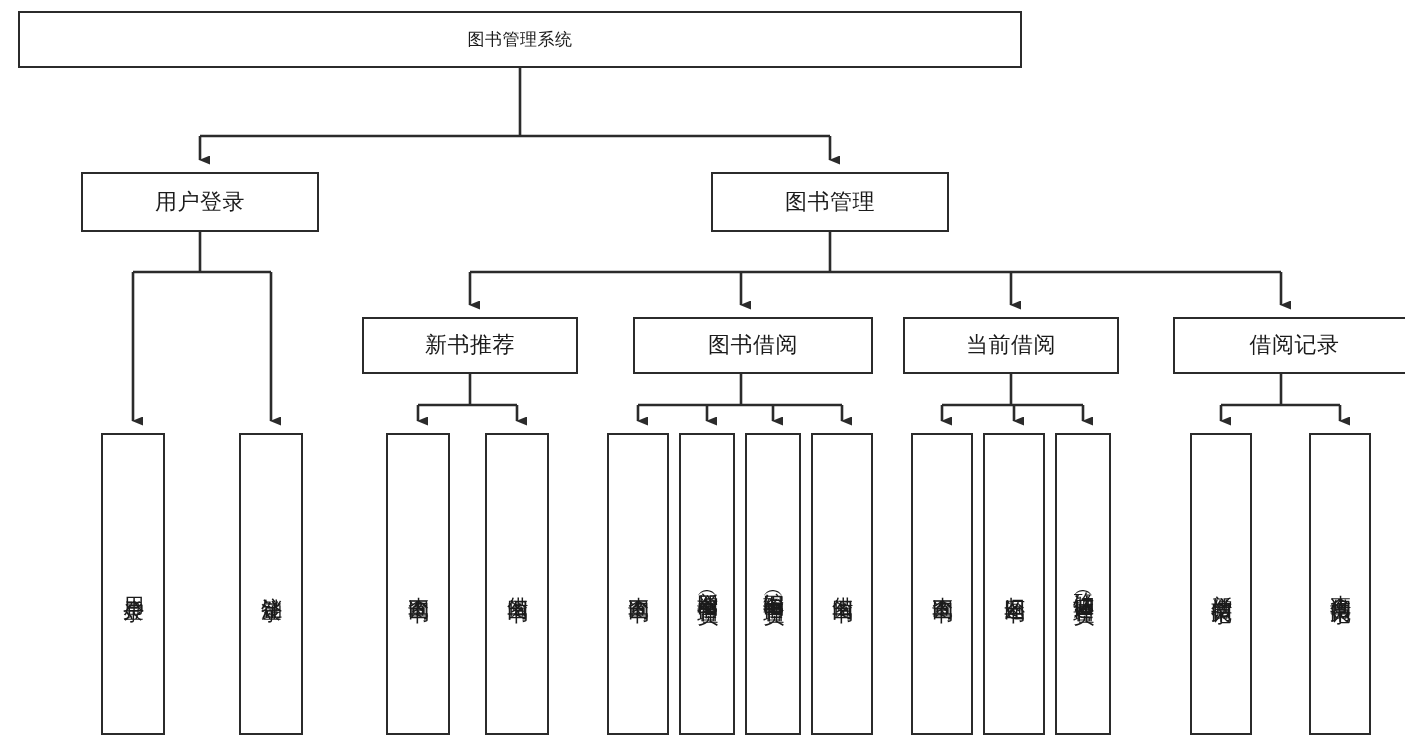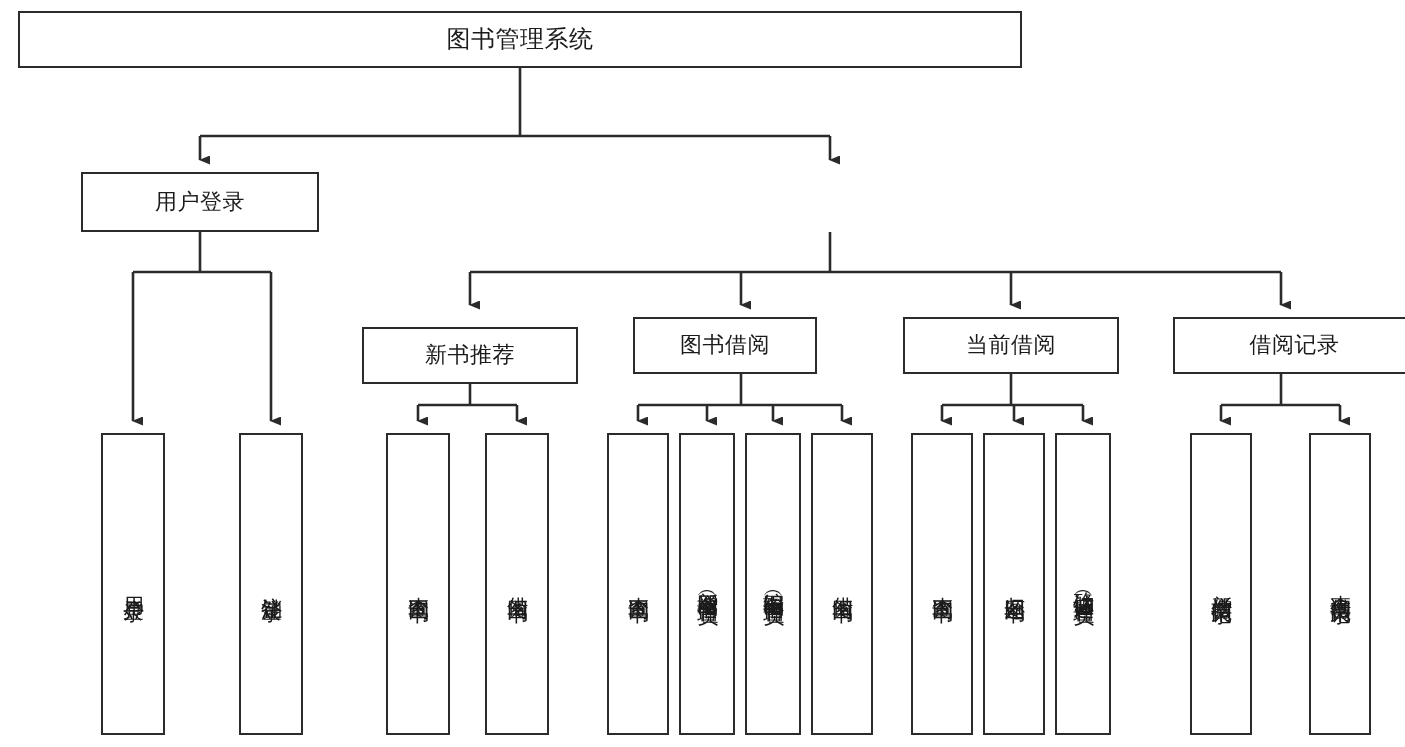--- a/index.html
+++ b/index.html
@@ -45,21 +45,21 @@
   .node-label-v {
     font-size: 21px;
     line-height: 1.22;
     color: #1b1b1b;
     writing-mode: vertical-rl;
     text-orientation: upright;
     letter-spacing: 2px;
     white-space: nowrap;
     text-align: center;
   }
-  .level0 .node-label-h { font-size: 24px; }
+  .level0 .node-label-h { font-size: 17px; }
   .watermark {
     position: absolute;
     font-size: 17px;
     color: #9aa0a6;
     white-space: nowrap;
     letter-spacing: 0.4px;
     opacity: 0.85;
   }
 </style>
 </head>
@@ -117,25 +117,28 @@
     </g>
   </svg>
 
   <div class="node-box level0" style="left:18px; top:11px; width:1004px; height:57px;">
     <span class="node-label-h">图书管理系统</span>
   </div>
 
   <div class="node-box level1" style="left:81px; top:172px; width:238px; height:60px;">
     <span class="node-label-h">用户登录</span>
   </div>
+  <div class="node-box level1" style="left:711px; top:172px; width:238px; height:60px;">
+    <span class="node-label-h">图书管理</span>
+  </div>
 
-  <div class="node-box level2" style="left:362px; top:317px; width:216px; height:57px;margin-top:10px;">
+  <div class="node-box level2" style="left:362px; top:317px; width:216px; height:57px;">
     <span class="node-label-h">新书推荐</span>
   </div>
-  <div class="node-box level2" style="left:633px; top:317px; width:184px; height:57px;">
+  <div class="node-box level2" style="left:633px; top:317px; width:240px; height:57px;">
     <span class="node-label-h">图书借阅</span>
   </div>
   <div class="node-box level2" style="left:903px; top:317px; width:216px; height:57px;">
     <span class="node-label-h">当前借阅</span>
   </div>
   <div class="node-box level2" style="left:1173px; top:317px; width:243px; height:57px;">
     <span class="node-label-h">借阅记录</span>
   </div>
 
   <div class="node-box leaf" style="left:101px; top:433px; width:64px; height:302px;">

